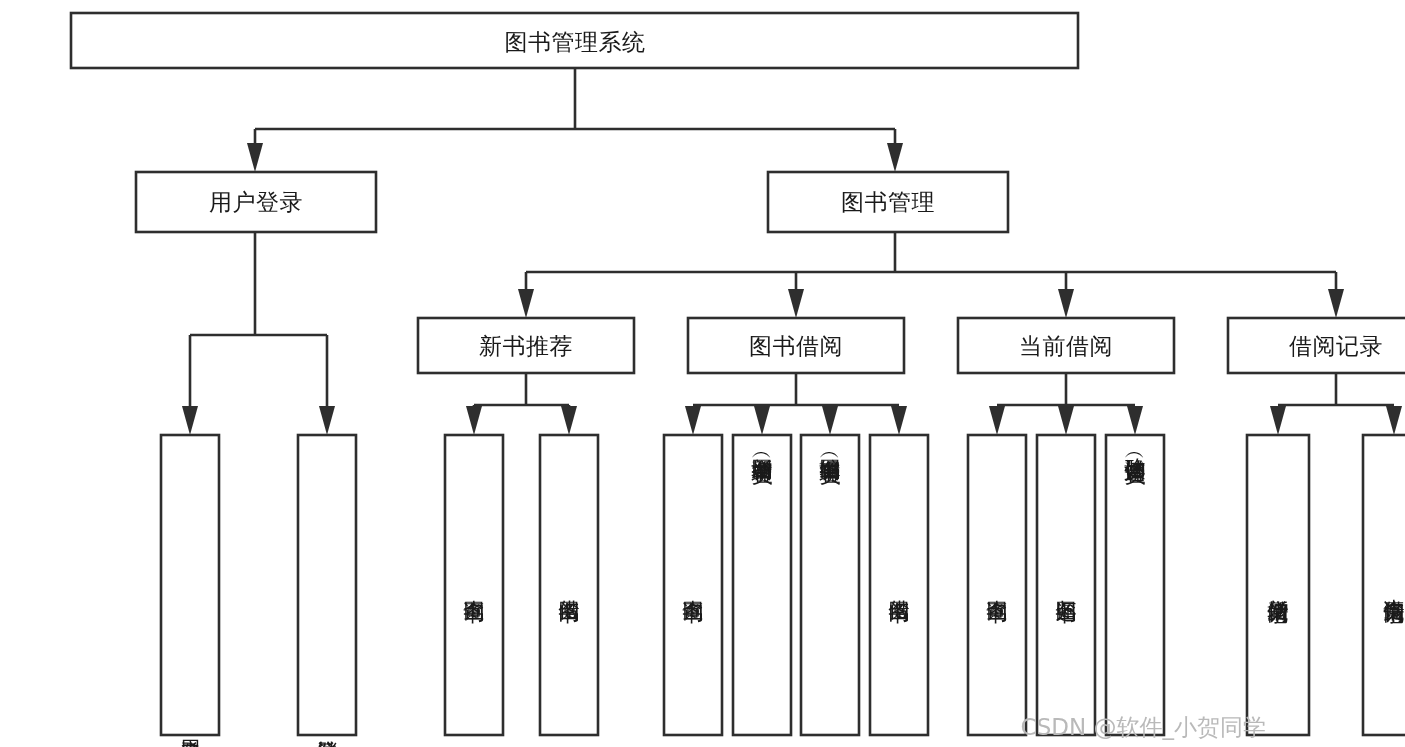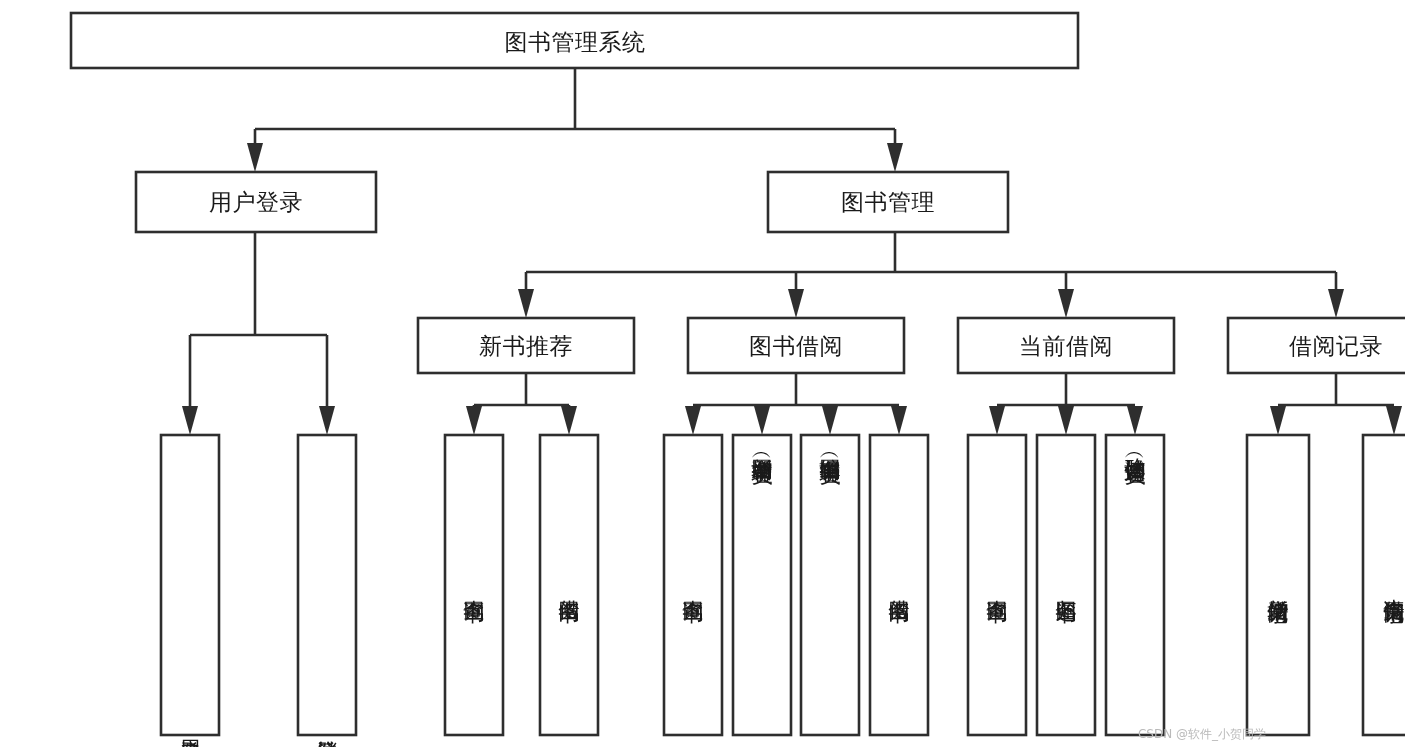--- a/index.html
+++ b/index.html
@@ -77,21 +77,21 @@
     writing-mode: vertical-rl;
     text-orientation: upright;
     white-space: nowrap;
     letter-spacing: 1px;
   }
   .watermark {
     position: absolute;
     right: 8px;
     bottom: 4px;
     font-family: "DejaVu Sans", "Liberation Sans", sans-serif;
-    font-size: 12px;
+    font-size: 23px;
     color: #b9b9b9;
     white-space: nowrap;
     user-select: none;
   }
 </style>
 </head>
 <body>
 
 <div id="diagram-root">
 

